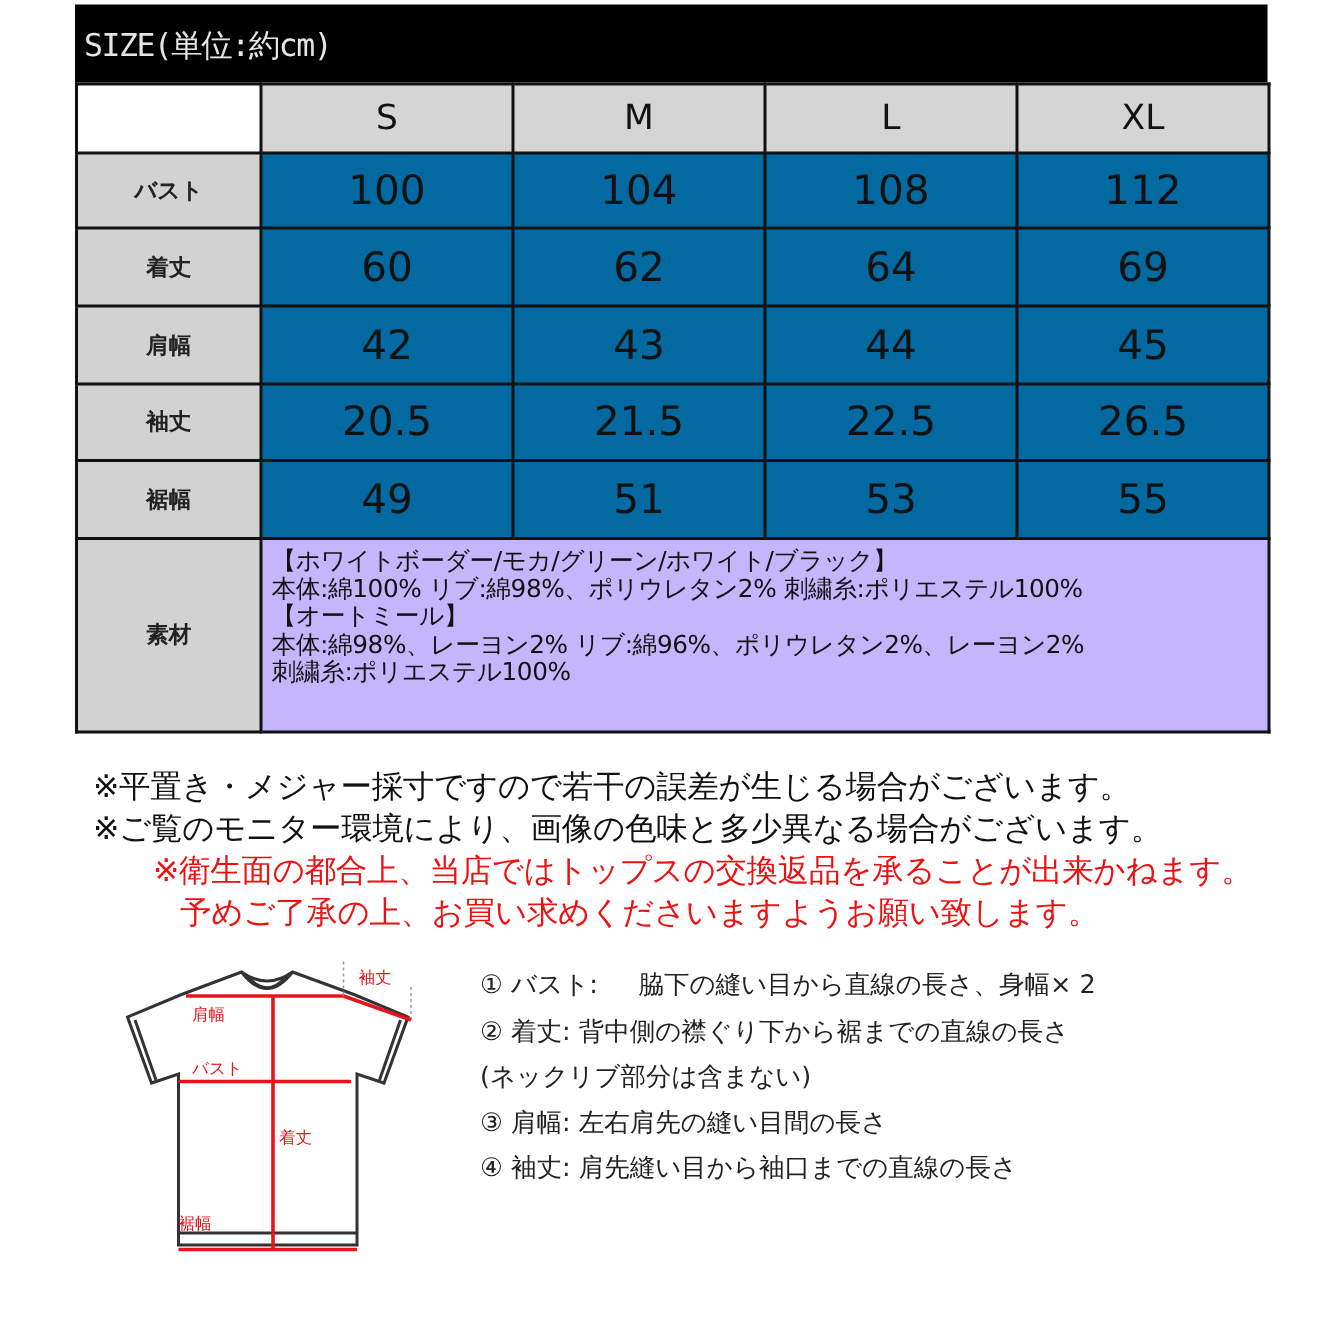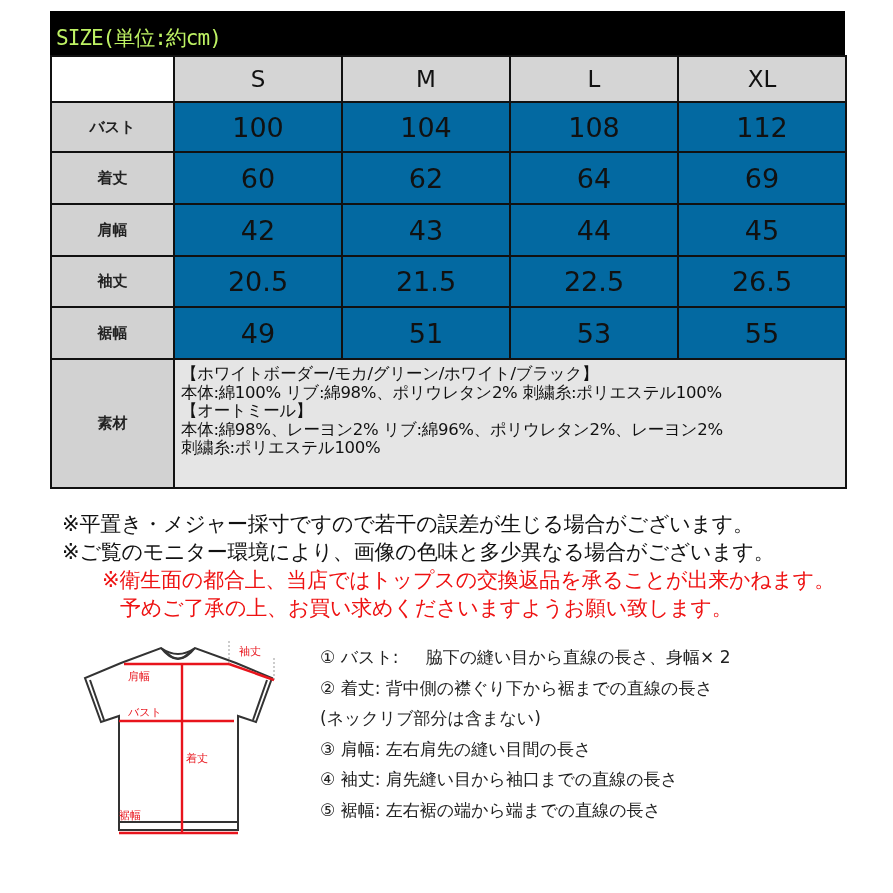--- a/index.html
+++ b/index.html
@@ -1,35 +1,35 @@
 <!DOCTYPE html>
 <html><head>
 <meta charset="utf-8">
 <style>
   html, body { margin:0; padding:0; background:#ffffff; }
   body { width:893px; height:893px; position:relative; overflow:hidden;
          font-family:"DejaVu Sans", "Liberation Sans", sans-serif; color:#111; }
-  .title-bar { position:absolute; left:50px; top:11px; width:795px; height:52px;
-               background:#000; color:#bef264; }
+  .title-bar { position:absolute; left:50px; top:3px; width:795px; height:52px;
+               background:#000; color:#e5e5e5; }
   .title-bar span { position:absolute; left:6px; top:13px; font-size:21px;
                     font-family:"DejaVu Sans Mono","Liberation Mono",monospace; letter-spacing:-1px; }
   table.size { position:absolute; left:50px; top:55px; width:796px;
                border-collapse:collapse; table-layout:fixed; }
   table.size td { border:2px solid #111; text-align:center; padding:0; }
   table.size col.c0 { width:123px; }
   table.size col.cx { width:168px; }
   tr.hdr td { height:44px; background:#d5d5d5; font-size:23px; }
   tr.hdr td.blank { background:#fff; }
   td.rowh { background:#d2d2d2; font-size:15px; font-weight:bold; color:#222; }
   tr.data td.val { font-size:27px; background:#0369a1; }
   tr.r0 td { height:48px; } tr.r1 td { height:50px; } tr.r2 td { height:50px; }
   tr.r3 td { height:49px; } tr.r4 td { height:50px; }
   tr.mat td { height:122px; }
   td.mat-text { text-align:left !important; vertical-align:top; padding:5px 6px 0 6px !important;
-                font-size:16.5px; line-height:18.6px; letter-spacing:-0.3px; background:#e5e5e5; }
+                font-size:16.5px; line-height:18.6px; letter-spacing:-0.3px; background:#c4b5fd; }
   .notes { position:absolute; left:62px; top:510px; font-size:21px; line-height:28px; letter-spacing:-0.2px; }
   .notes .red { color:#ee1111;margin-left:40px; }
   .notes .indent { padding-left:18px; }
   .diagram { position:absolute; left:66px; top:636px; width:230px; height:200px; }
   .legend { position:absolute; left:320px; top:642px; font-size:17px; line-height:30.5px; color:#222; }
 </style>
 </head>
 <body>
 
 <div class="title-bar">
@@ -157,18 +157,13 @@
   <div>
     <span>③</span>
     <span>肩幅:</span>
     <span>左右肩先の縫い目間の長さ</span>
   </div>
   <div>
     <span>④</span>
     <span>袖丈:</span>
     <span>肩先縫い目から袖口までの直線の長さ</span>
   </div>
-  <div>
-    <span>⑤</span>
-    <span>裾幅:</span>
-    <span>左右裾の端から端までの直線の長さ</span>
-  </div>
 </div>
 
 </body></html>

